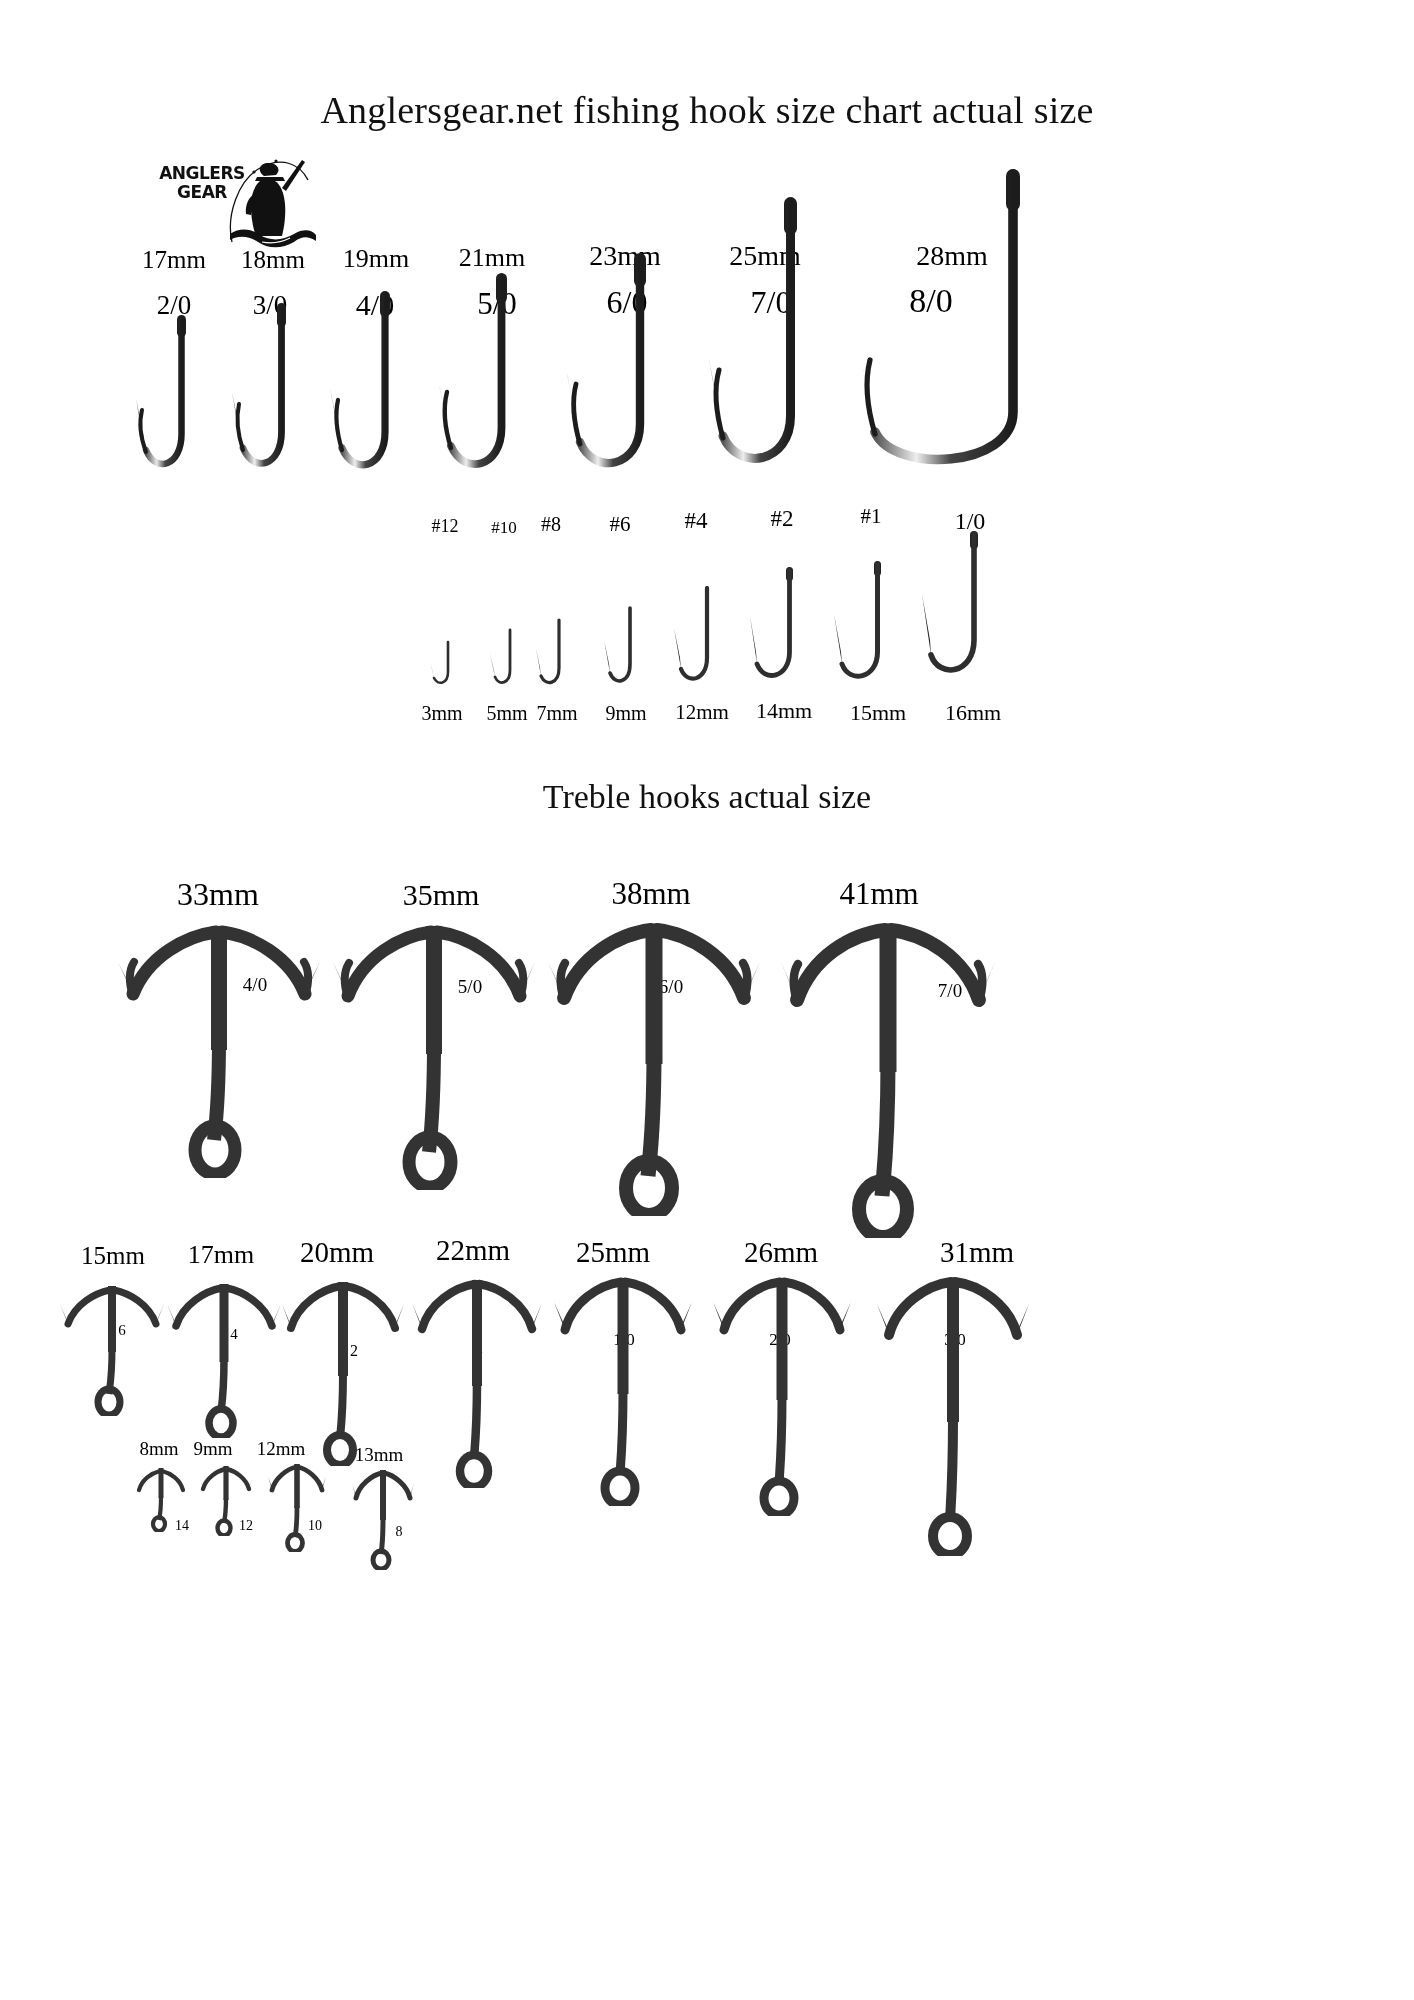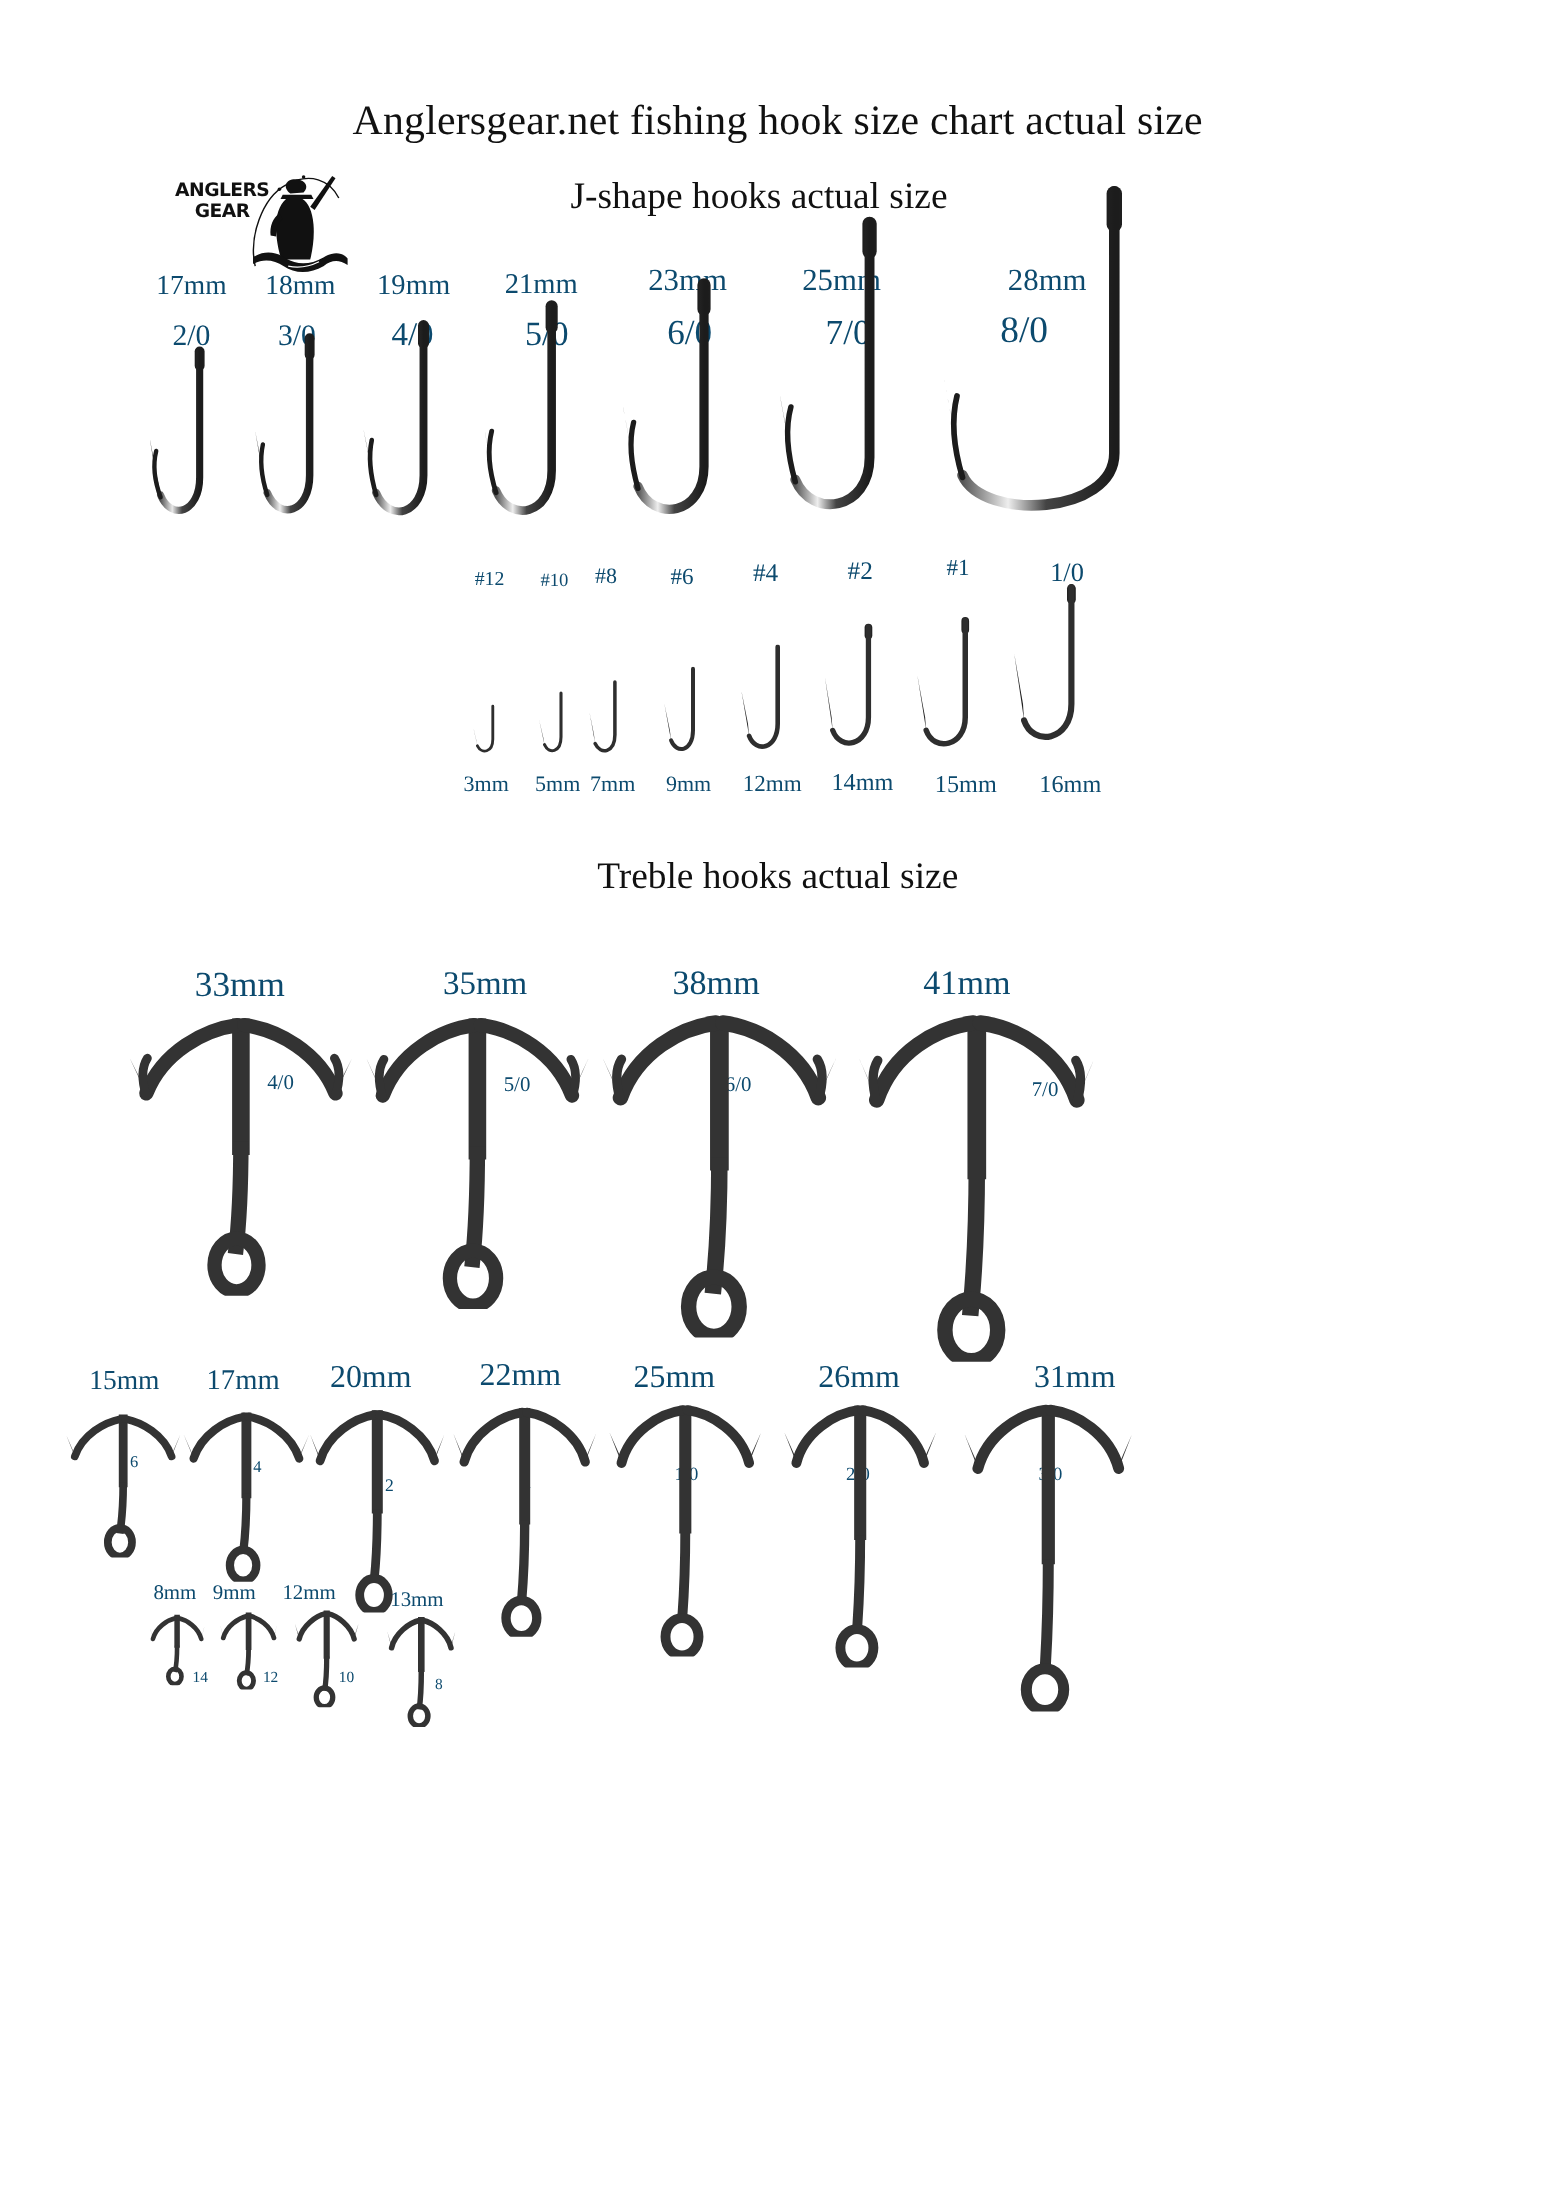--- a/index.html
+++ b/index.html
@@ -9,21 +9,21 @@
   .ttl{font-family:"Liberation Serif",serif;font-weight:400;white-space:nowrap;}
   #main-title{left:0;top:88px;width:1414px;text-align:center;font-size:38px;letter-spacing:.2px;}
   #jshape-title{left:330px;top:160px;width:720px;text-align:center;font-size:34px;}
   #treble-title{left:0;top:778px;width:1414px;text-align:center;font-size:34px;}
 
   
   #logo{left:158px;top:146px;width:160px;height:102px;}
   #logo .lg-txt{position:absolute;left:0;top:18px;width:88px;font-family:"DejaVu Sans",sans-serif;font-weight:700;font-size:17px;line-height:19px;letter-spacing:-.5px;color:#111;text-align:center;}
   #logo svg{position:absolute;left:66px;top:0;}
 
-  .lbl{position:absolute;white-space:nowrap;font-family:"Liberation Serif",serif;color:#0c4a6e;text-align:center;transform:translateX(-50%);}
+  .lbl{position:absolute;white-space:nowrap;font-family:"Liberation Serif",serif;color:#000000;text-align:center;transform:translateX(-50%);}
 
   .hookwrap{position:absolute;}
   .hookwrap svg{display:block;}
 </style>
 </head>
 <body>
 
 <div class="page">
 
   <div class="ttl abs" id="main-title">Anglersgear.net fishing hook size chart actual size</div>
@@ -42,21 +42,20 @@
       <path d="M40 30 c-8 -6 -4 -14 6 -13 c8 1 11 7 6 12 z" fill="#111"></path>
       <path d="M33 31 h26 l2 4 h-30 z" fill="#111"></path>
       <path d="M36 35 c-7 6 -10 18 -9 30 c1 12 3 20 5 25 h26 c2 -8 4 -20 3 -32 c-1 -12 -5 -20 -10 -23 z" fill="#111"></path>
       <path d="M58 42 l20 -28 l3 2 l-19 29 z" fill="#111"></path>
       <path d="M30 48 c-6 4 -9 12 -8 20 l5 1 c0 -7 2 -13 6 -16 z" fill="#111"></path>
       <path d="M6 88 c10 -7 22 -5 30 1 c10 6 22 6 34 -1 c10 -6 18 -4 22 1 l0 6 c-8 -5 -14 -5 -22 1 c-12 7 -26 7 -36 0 c-9 -6 -19 -7 -28 -2 z" fill="#111"></path>
       <path d="M14 92 c8 2 14 6 22 8 M38 96 c10 2 20 0 28 -4" stroke="#fff" stroke-width="1.1" fill="none"></path>
     </svg>
   </div>
 
-  <div class="ttl abs" id="jshape-title">J-shape hooks actual size</div>
 
   <div class="abs" style="left:0;top:0;width:1414px;height:640px;">
 
     <div class="lbl" style="left:174px;top:246px;font-size:25px;">17mm</div>
     <div class="lbl" style="left:273px;top:246px;font-size:25px;">18mm</div>
     <div class="lbl" style="left:376px;top:244px;font-size:26px;">19mm</div>
     <div class="lbl" style="left:492px;top:243px;font-size:26px;text-align:center;">21mm</div>
     <div class="lbl" style="left:625px;top:240px;font-size:28px;">23mm</div>
     <div class="lbl" style="left:765px;top:240px;font-size:28px;">25mm</div>
     <div class="lbl" style="left:928px;top:240px;font-size:28px;margin-left:24px;">28mm</div>

